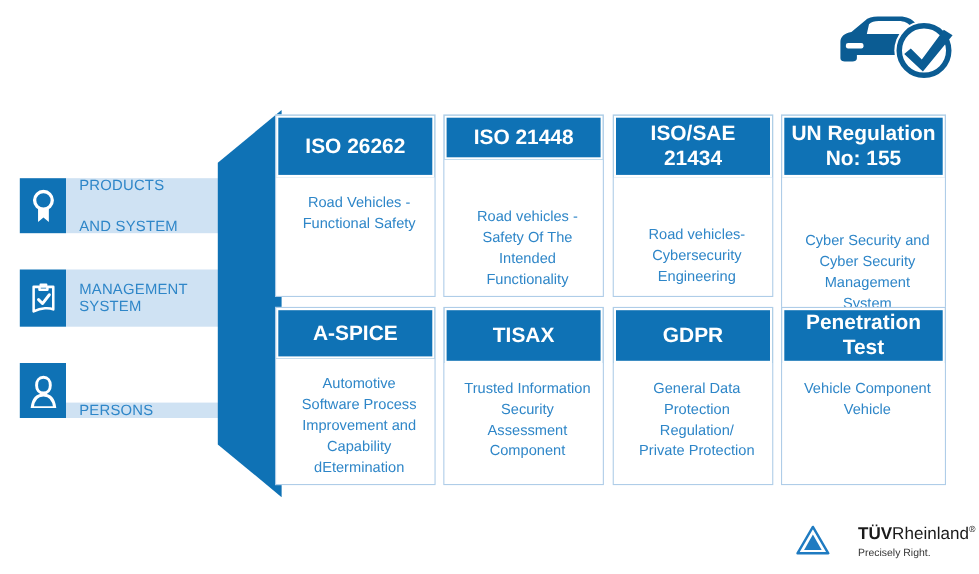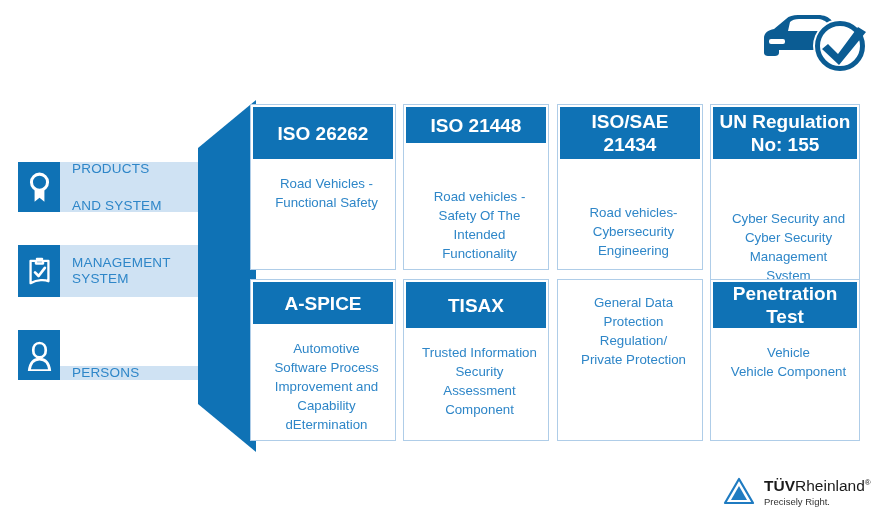--- a/index.html
+++ b/index.html
@@ -142,21 +142,21 @@
   #tuv-logo {
     position: absolute;
     left: 722px;
     top: 470px;
     width: 156px;
     height: 42px;
     display: flex;
     align-items: center;
   }
   #tuv-mark { width: 34px; height: 34px; flex: 0 0 34px; }
-  #tuv-text { margin-left: 8px; }
+  #tuv-text { margin-left: 24px; }
   #tuv-name {
     font-size: 15.5px;
     color: #1a1a1a;
     line-height: 17px;
     white-space: nowrap;
   }
   #tuv-name b { font-weight: bold; }
   #tuv-reg { font-size: 8px; vertical-align: super; }
   #tuv-tagline {
     font-size: 9.5px;
@@ -308,38 +308,41 @@
     </div>
     <div class="card-body">
       <div>Trusted Information</div>
       <div>Security</div>
       <div>Assessment</div>
       <div>Component</div>
     </div>
   </div>
 
   <div class="card" id="card-6">
+    <div class="card-header">
+      <span>GDPR</span>
+    </div>
     <div class="card-body">
       <div>General Data</div>
       <div>Protection</div>
       <div>Regulation/</div>
       <div>Private Protection</div>
     </div>
   </div>
 
   <div class="card" id="card-7">
     <div class="card-header">
       <span>
         <span style="display:block">Penetration</span>
         <span style="display:block">Test</span>
       </span>
     </div>
     <div class="card-body">
+      <div>Vehicle Component</div>
       <div>Vehicle</div>
-      <div>Vehicle Component</div>
     </div>
   </div>
 
   <div id="tuv-logo">
     <div id="tuv-mark">
       <svg viewBox="0 0 34 34" width="34" height="34" aria-hidden="true">
         <path d="M17,5 L31,29 L3,29 Z" fill="none" stroke="#1F7BC1" stroke-width="2.2" stroke-linejoin="round"></path>
         <path d="M17,12 L25,26 L9,26 Z" fill="#1F7BC1"></path>
       </svg>
     </div>

